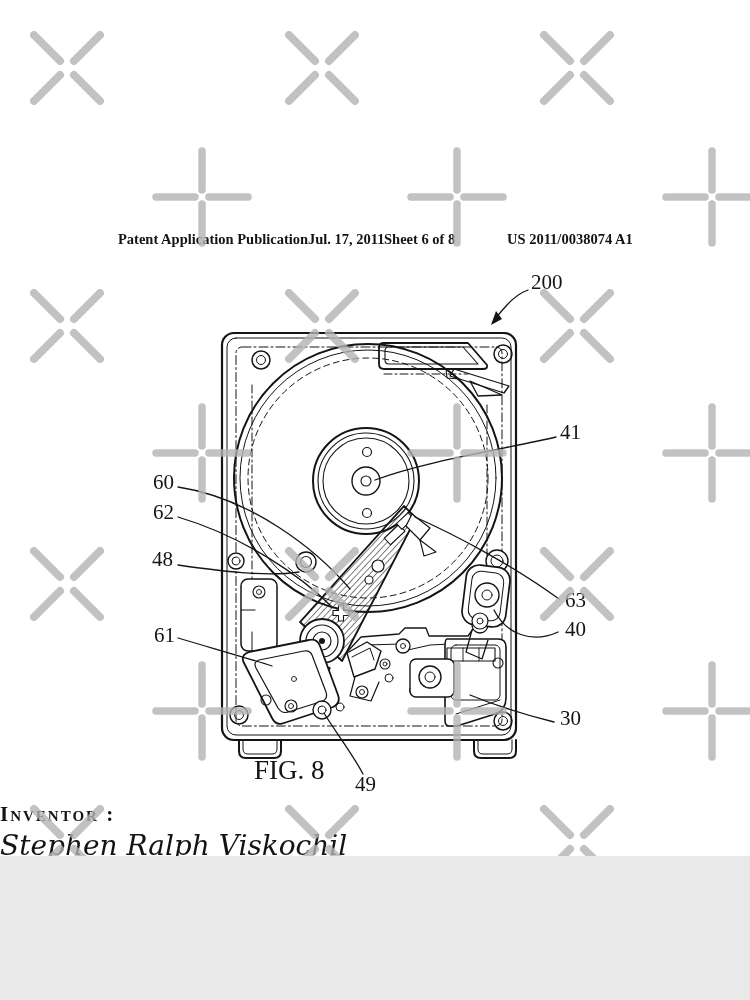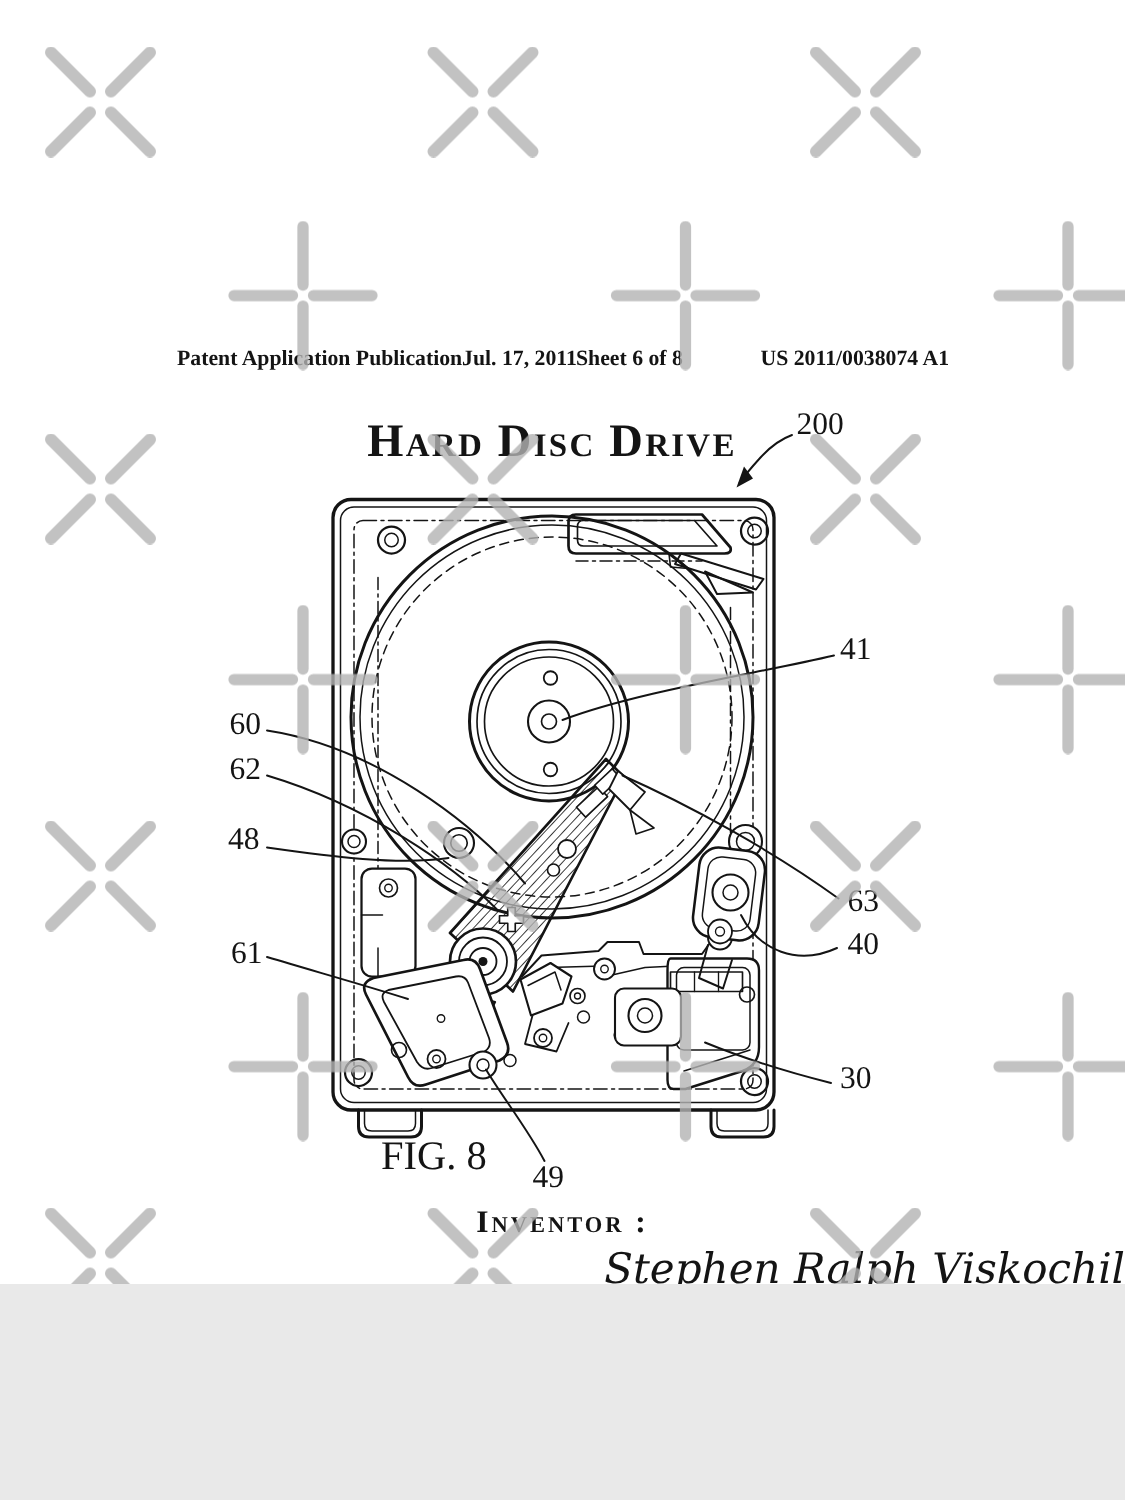--- a/index.html
+++ b/index.html
@@ -11,25 +11,25 @@
   .art,.wm{position:absolute;left:0;top:0;}
   .wm{pointer-events:none;}
   .hdr-span{position:absolute;top:231px;font-size:14.5px;font-weight:bold;white-space:nowrap;}
   .doc-title{
     position:absolute;left:0;top:276px;width:736px;text-align:center;
     font-size:31px;font-weight:bold;font-variant:small-caps;letter-spacing:1.5px;
   }
   .ref{position:absolute;font-size:21px;line-height:17px;white-space:nowrap;}
   .fig-label{position:absolute;left:254px;top:755px;font-size:27px;}
   .inventor-heading{
-    position:absolute;left:0;top:802px;width:750px;text-align:center;
+    position:absolute;left:0;top:802px;width:750px;
     font-size:21px;font-weight:bold;font-variant:small-caps;letter-spacing:2px;
   }
   .inventor-names{
-    position:absolute;left:0;top:829px;width:750px;text-align:right;
+    position:absolute;left:0;top:829px;width:750px;text-align:left;
     font-family:"DejaVu Serif",serif;font-style:italic;font-size:28px;line-height:33px;
   }
 </style>
 </head>
 <body>
 
 <div class="page">
 
   <svg class="art" width="750" height="1000" viewBox="0 0 750 1000" fill="none" stroke="#141414" stroke-linejoin="round" stroke-linecap="round">
     <defs>
@@ -196,21 +196,20 @@
       <path d="M554,722 C522,714 492,704 470,695"></path>
       <path d="M363,774 C352,753 334,730 324,713"></path>
     </g>
   </svg>
 
   <span class="hdr-span" style="left:118px">Patent Application Publication</span>
   <span class="hdr-span" style="left:308px">Jul. 17, 2011</span>
   <span class="hdr-span" style="left:384px">Sheet 6 of 8</span>
   <span class="hdr-span" style="left:507px">US 2011/0038074 A1</span>
 
-  <div class="doc-title">Hard Disc Drive</div>
 
   <div class="ref" style="left:531px;top:274px">200</div>
   <div class="ref" style="left:560px;top:424px">41</div>
   <div class="ref" style="left:153px;top:474px">60</div>
   <div class="ref" style="left:153px;top:504px">62</div>
   <div class="ref" style="left:152px;top:551px">48</div>
   <div class="ref" style="left:154px;top:627px">61</div>
   <div class="ref" style="left:565px;top:592px">63</div>
   <div class="ref" style="left:565px;top:621px">40</div>
   <div class="ref" style="left:560px;top:710px">30</div>

